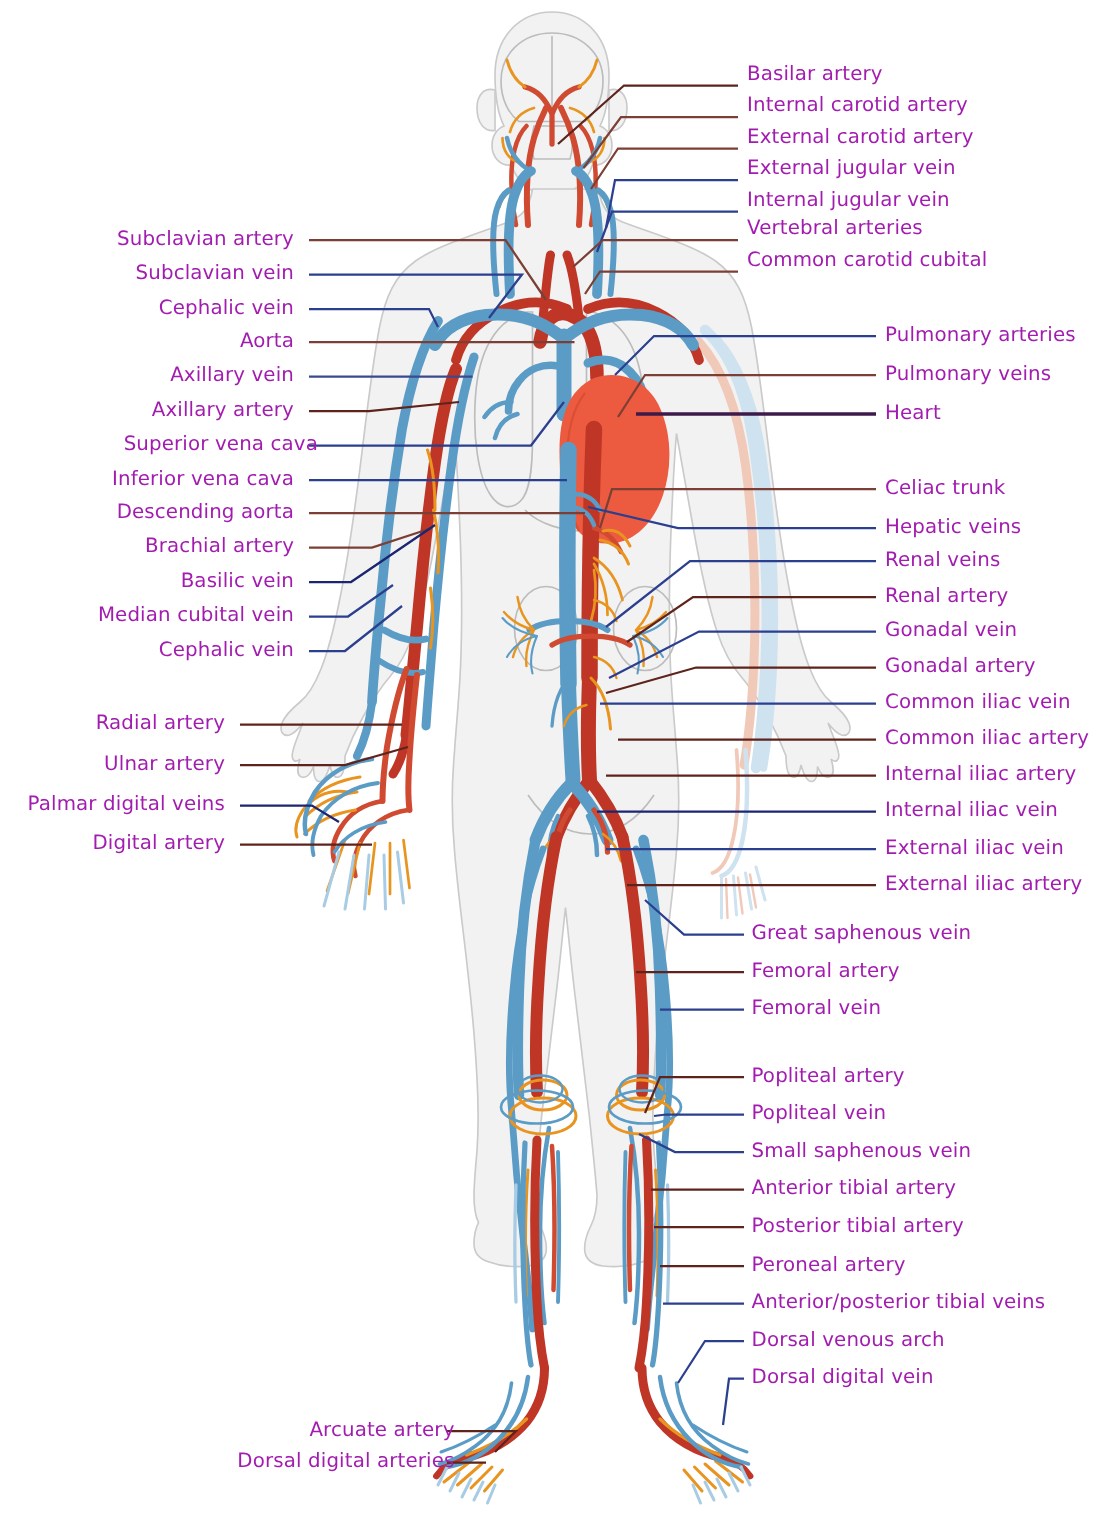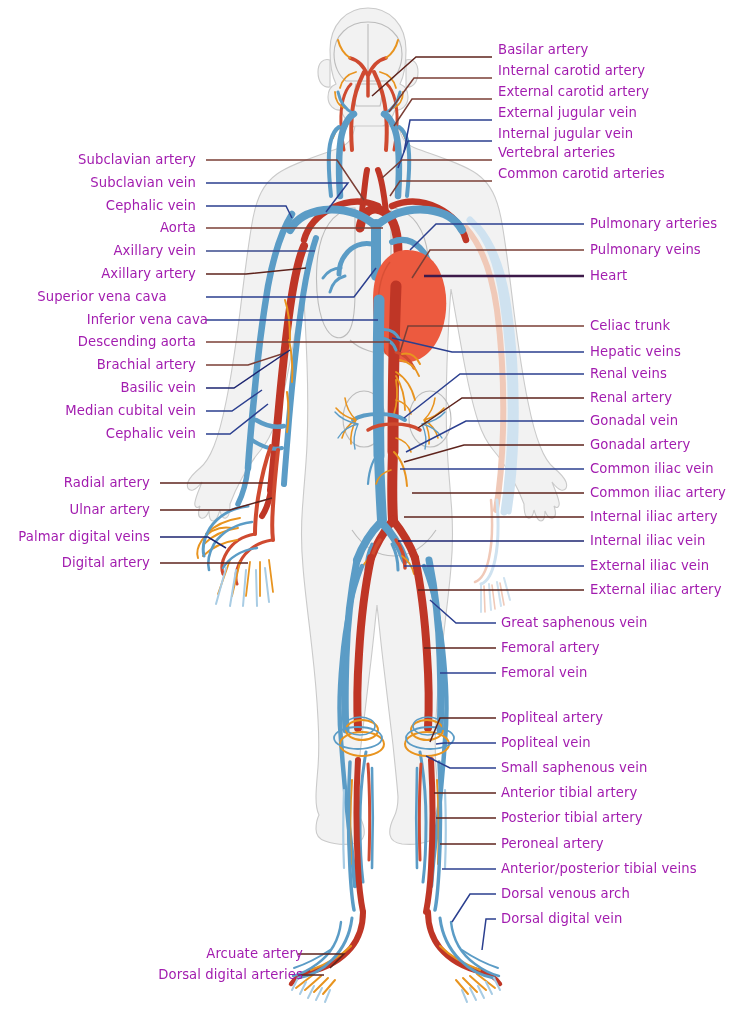--- a/index.html
+++ b/index.html
@@ -341,29 +341,29 @@
     </g>
   </svg>
 
   <div id="labels">
       <div class="lbl r" style="top: 43px; left: 498px;">Basilar artery</div>
       <div class="lbl r" style="top: 64px; left: 498px;">Internal carotid artery</div>
       <div class="lbl r" style="top: 85px; left: 498px;">External carotid artery</div>
       <div class="lbl r" style="top: 106px; left: 498px;">External jugular vein</div>
       <div class="lbl r" style="top: 127px; left: 498px;">Internal jugular vein</div>
       <div class="lbl r" style="top: 146px; left: 498px;">Vertebral arteries</div>
-      <div class="lbl r" style="top: 167px; left: 498px;">Common carotid arteries</div>
+      <div class="lbl r" style="top: 167px; left: 498px;">Common carotid cubital</div>
       <div class="lbl l" style="top: 153px; left: 0px; width: 196px;">Subclavian artery</div>
       <div class="lbl l" style="top: 176px; left: 0px; width: 196px;">Subclavian vein</div>
       <div class="lbl l" style="top: 199px; left: 0px; width: 196px;">Cephalic vein</div>
       <div class="lbl l" style="top: 221px; left: 0px; width: 196px; text-align: right;">Aorta</div>
       <div class="lbl l" style="top: 244px; left: 0px; width: 196px;">Axillary vein</div>
       <div class="lbl l" style="top: 267px; left: 0px; width: 196px;">Axillary artery</div>
-      <div class="lbl l" style="top: 290px; left: 4px; width: 196px; text-align: center;">Superior vena cava</div>
-      <div class="lbl l" style="top: 313px; left: 0px; width: 196px; padding-left: 12px;">Inferior vena cava</div>
+      <div class="lbl l" style="top: 290px; left: 16px; width: 196px;">Superior vena cava</div>
+      <div class="lbl l" style="top: 313px; left: 0px; width: 196px;">Inferior vena cava</div>
       <div class="lbl l" style="top: 335px; left: 0px; width: 196px;">Descending aorta</div>
       <div class="lbl l" style="top: 358px; left: 0px; width: 196px;">Brachial artery</div>
       <div class="lbl l" style="top: 381px; left: 0px; width: 196px;">Basilic vein</div>
       <div class="lbl l" style="top: 404px; left: 0px; width: 196px;">Median cubital vein</div>
       <div class="lbl l" style="top: 427px; left: 0px; width: 196px;">Cephalic vein</div>
       <div class="lbl l" style="top: 476px; left: 0px; width: 150px;">Radial artery</div>
       <div class="lbl l" style="top: 503px; left: 0px; width: 150px;">Ulnar artery</div>
       <div class="lbl l" style="top: 530px; left: 0px; width: 150px;">Palmar digital veins</div>
       <div class="lbl l" style="top: 556px; left: 0px; width: 150px;">Digital artery</div>
       <div class="lbl r" style="top: 217px; left: 590px;">Pulmonary arteries</div>

